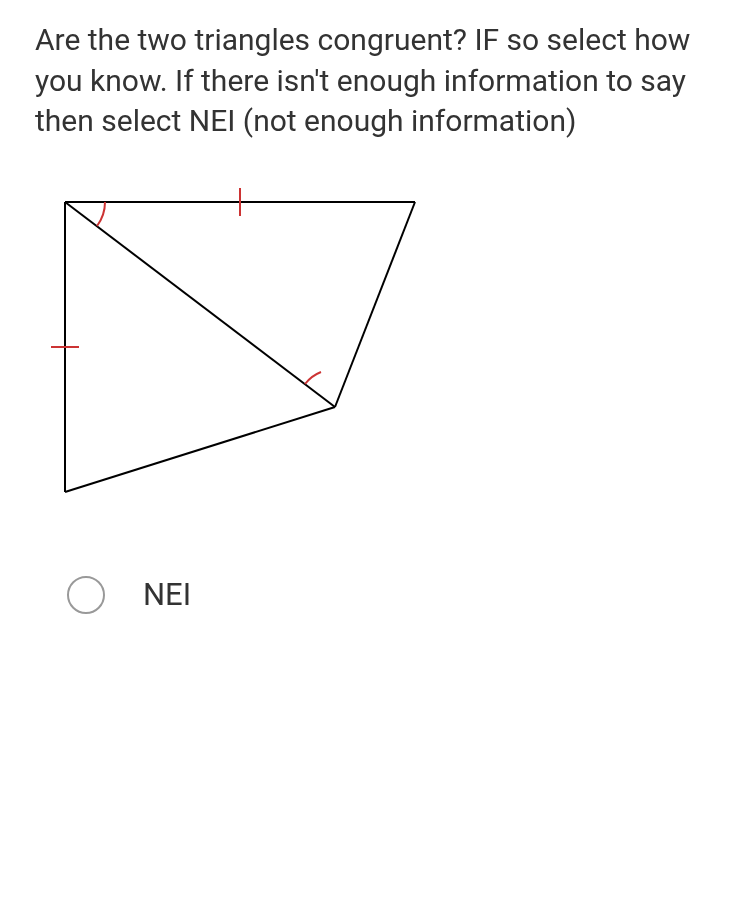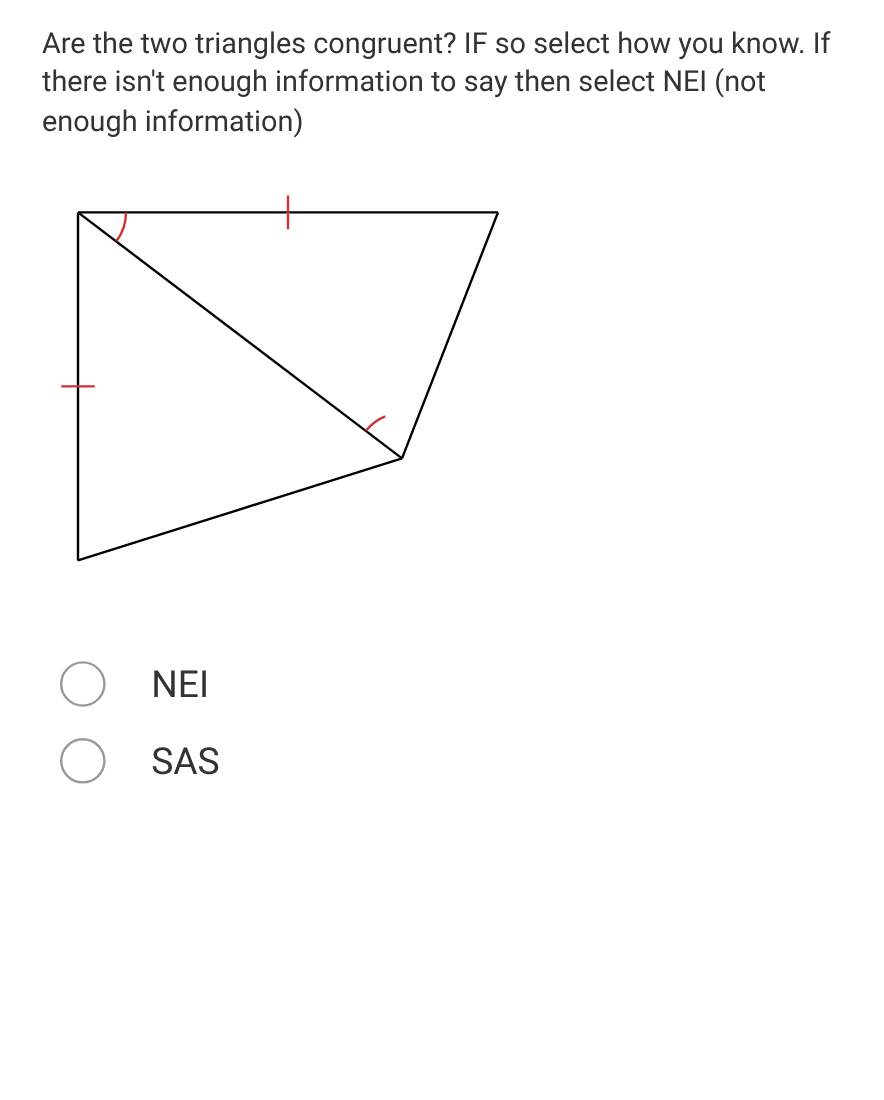--- a/index.html
+++ b/index.html
@@ -8,31 +8,32 @@
       box-sizing: border-box;
     }
     body {
       font-family: -apple-system, BlinkMacSystemFont, "Segoe UI", Roboto, "Helvetica Neue", Arial, sans-serif;
       background: #ffffff;
       width: 737px;
       padding: 0;
       color: #333;
     }
     .question-text {
-      font-size: 24px;
+      font-size: 30px;
       line-height: 1.35;
       color: #333333;
       padding: 20px 30px 30px 35px;
       font-weight: 400;
     }
     .figure-container {
       padding: 10px 0 30px 45px;
     }
     .options-container {
       padding: 20px 0 0 50px;
+      margin-left: 17px;
     }
     .option-row {
       display: flex;
       align-items: center;
       margin-bottom: 26px;
     }
     .radio-circle {
       width: 38px;
       height: 38px;
       border: 2px solid #999;
@@ -69,17 +70,13 @@
 
     <path d="M 260 202 A 38 38 0 0 1 276 190" fill="none" stroke="#cc3333" stroke-width="2"></path>
   </svg>
 </div>
 
 <div class="options-container">
   <div class="option-row">
     <div class="radio-circle"></div>
     <div class="option-label">NEI</div>
   </div>
-  <div class="option-row">
-    <div class="radio-circle"></div>
-    <div class="option-label">SAS</div>
-  </div>
 </div>
 
 </body></html>

